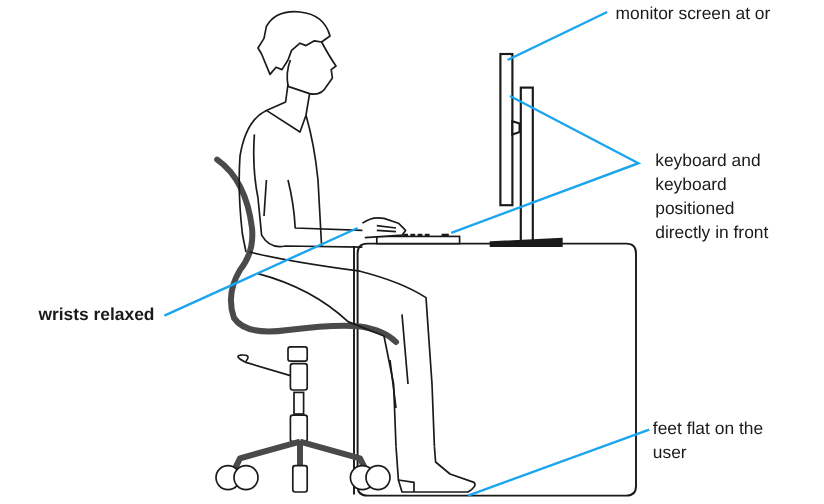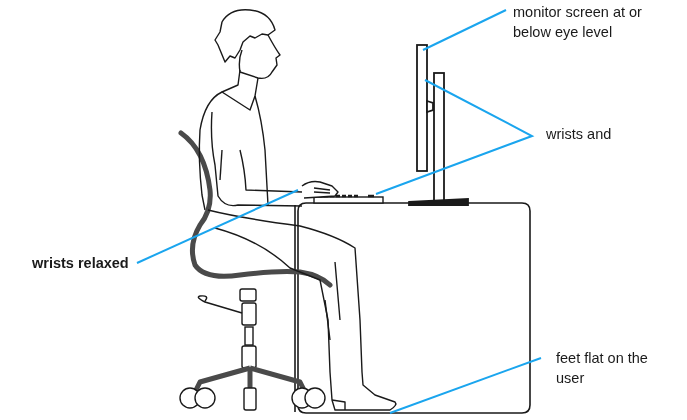--- a/index.html
+++ b/index.html
@@ -83,29 +83,31 @@
     <g stroke="#1aa5ee" stroke-width="2" fill="none">
       <line x1="423" y1="50" x2="506" y2="10"></line>
       <polyline points="425,80 532,136 376,194"></polyline>
       <line x1="137" y1="263" x2="298" y2="190"></line>
       <line x1="390" y1="413" x2="541" y2="358"></line>
     </g>
   </svg>
 
   <div class="label" style="left:513px; top:2px;">
     <span>monitor screen at or</span>
-    <span>below eye level</span>
   </div>
 
   <div class="label" style="left:546px; top:124px;">
-    <span>wrists and</span>
+    <span>keyboard and</span>
+    <span>keyboard</span>
+    <span>positioned</span>
+    <span>directly in front</span>
   </div>
 
   <div class="label" style="left:32px; top:253px;font-weight:bold;">
     <span>wrists relaxed</span>
   </div>
 
-  <div class="label" style="left:544px; top:348px;margin-left:12px;">
+  <div class="label" style="left:544px; top:348px;">
     <span>feet flat on the</span>
     <span>user</span>
   </div>
 
 </div>
 
 </body></html>

